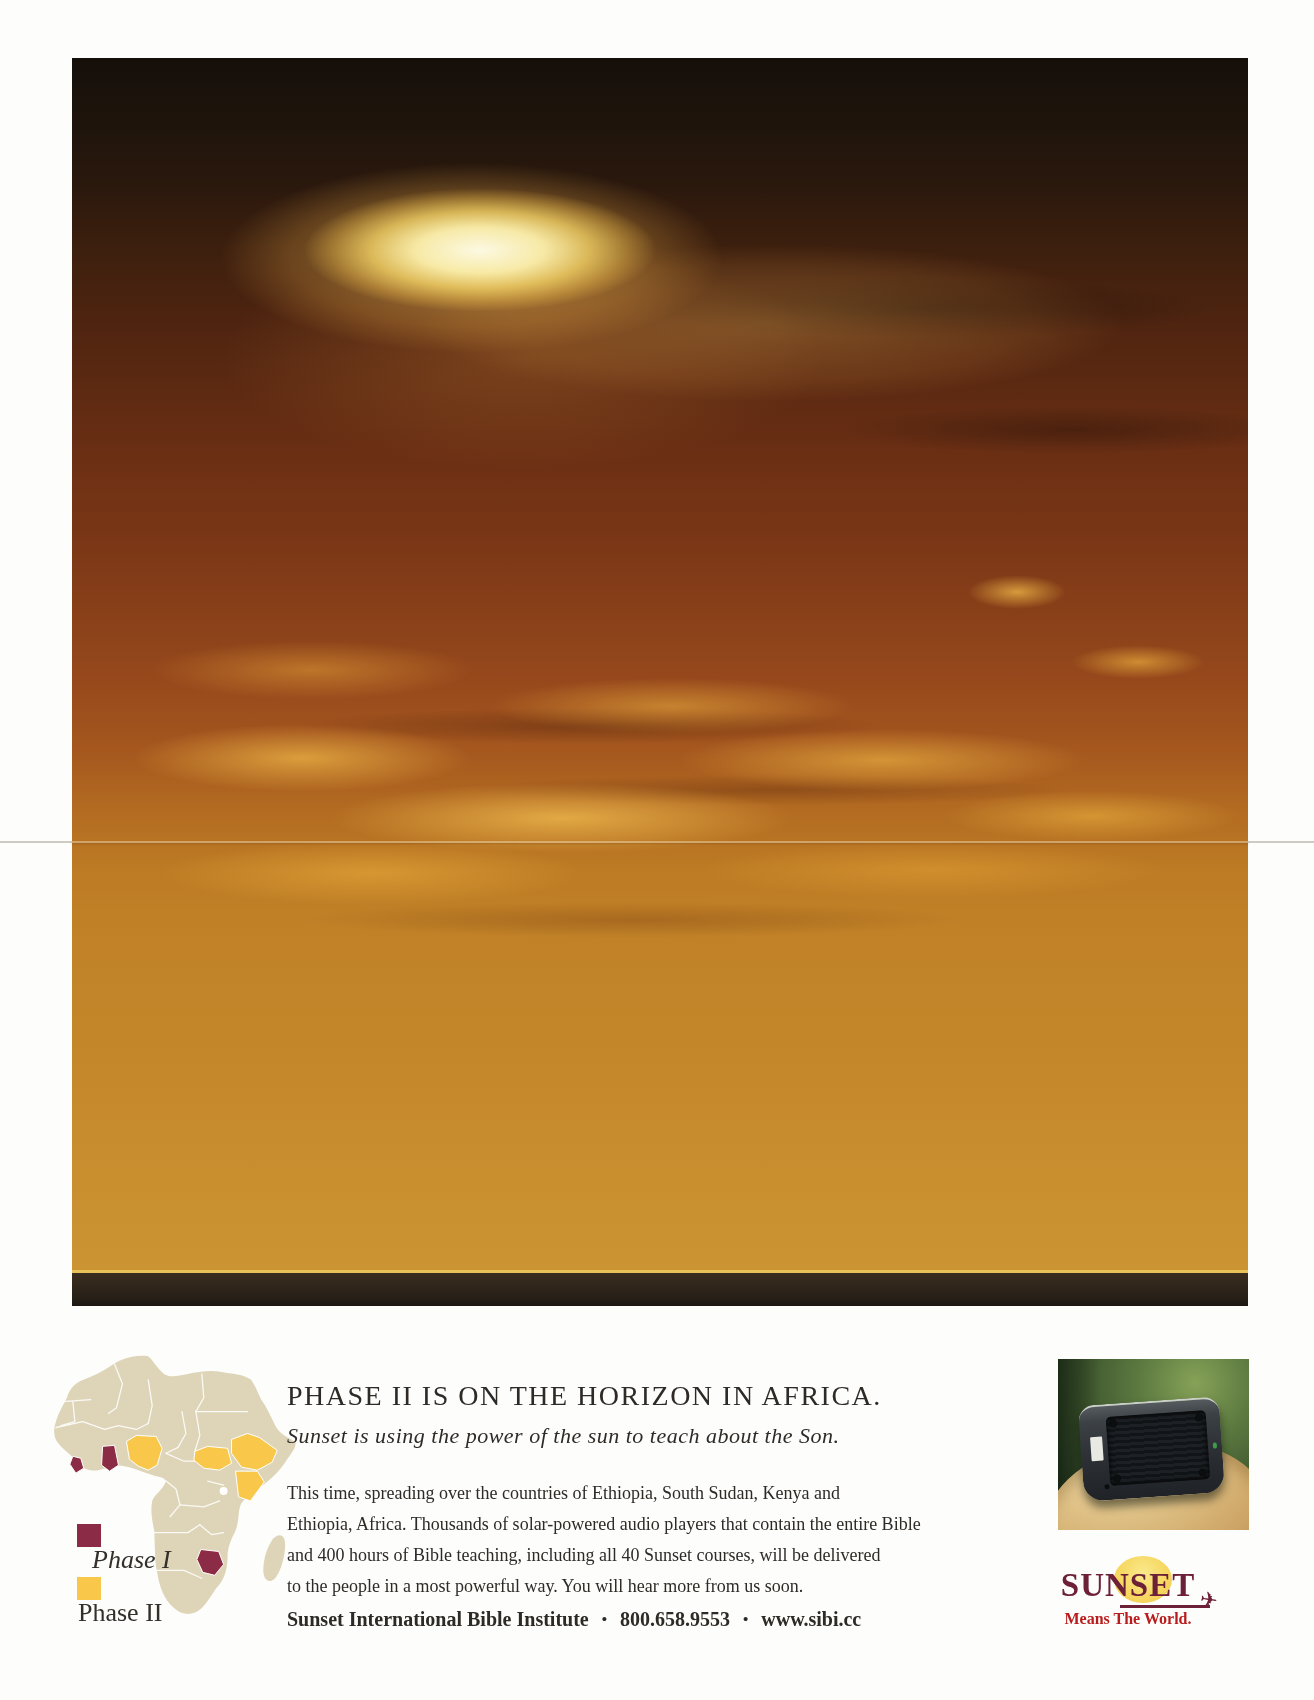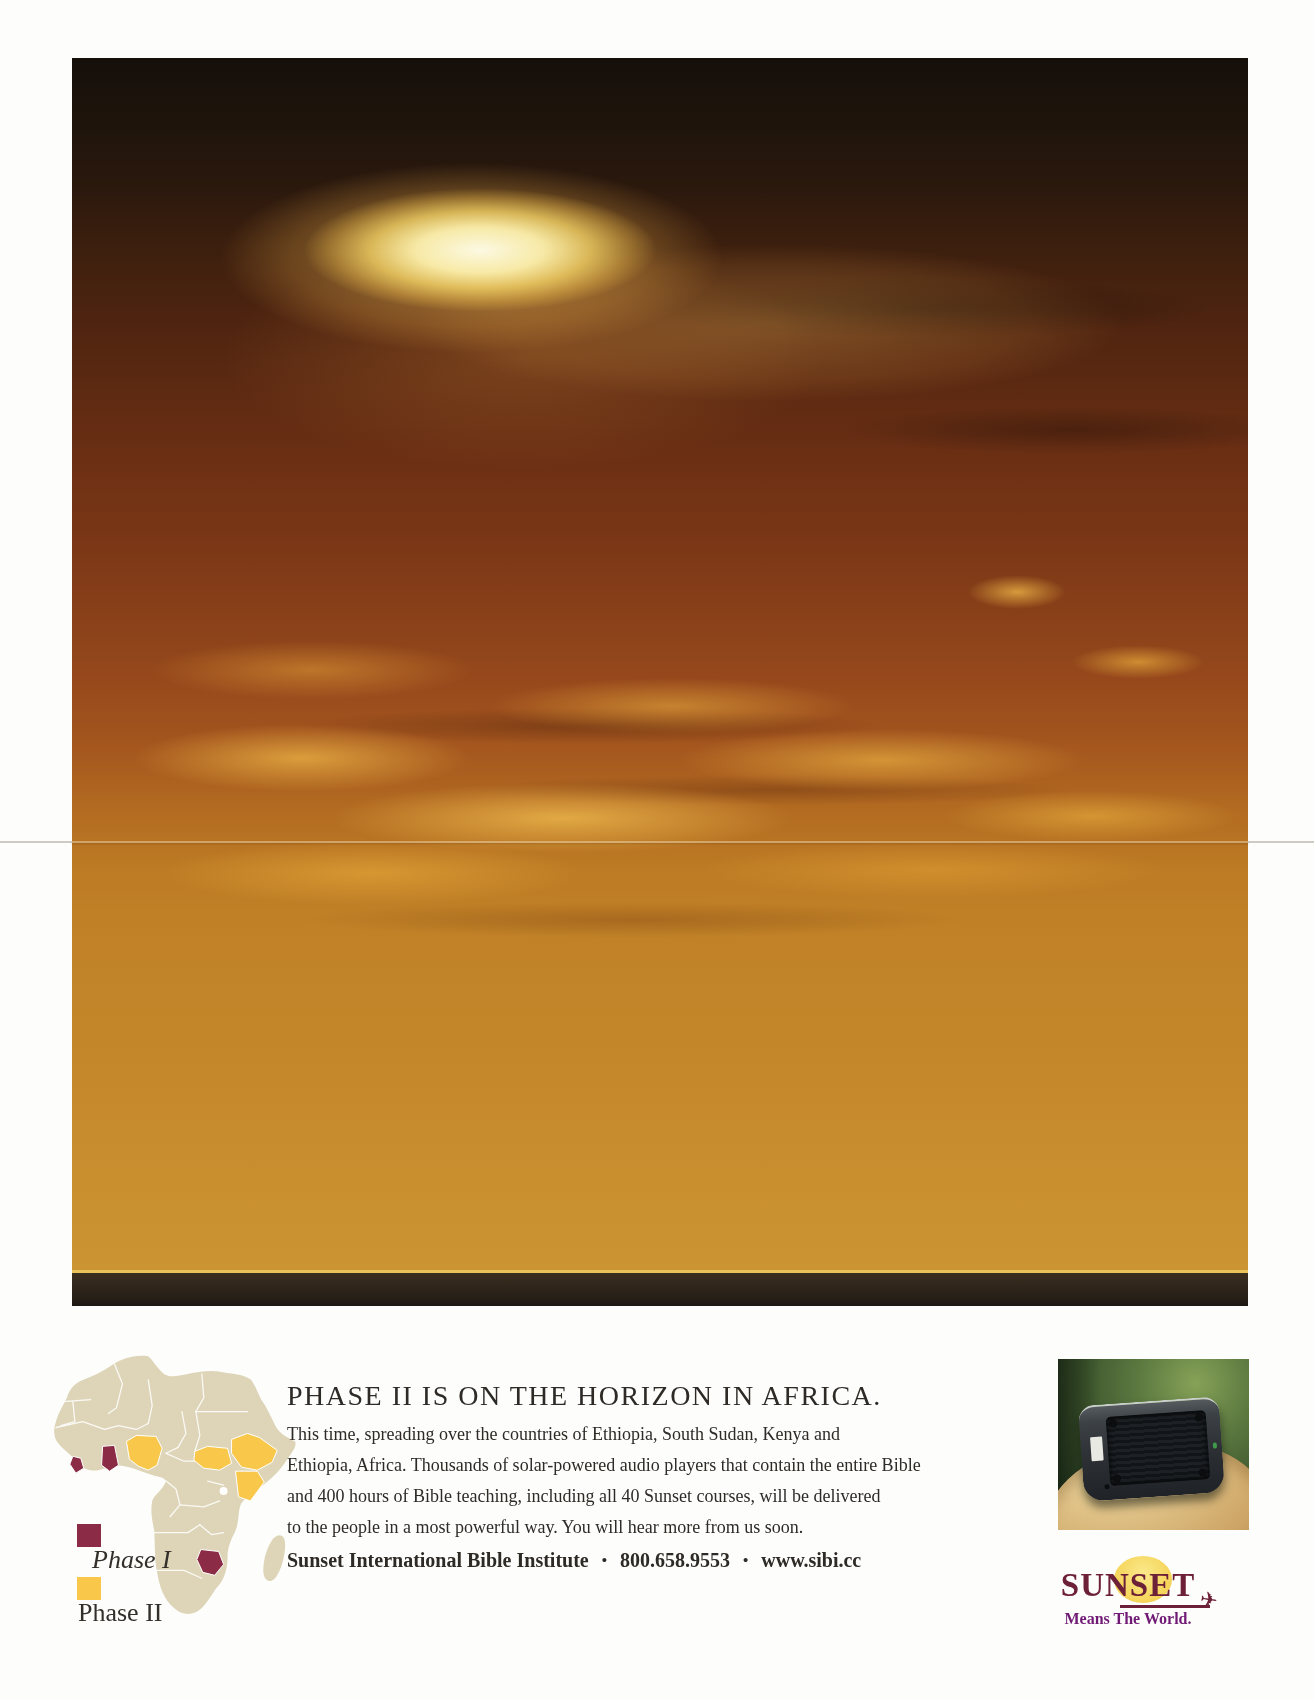--- a/index.html
+++ b/index.html
@@ -60,21 +60,21 @@
   .africa-map{position:absolute;left:53px;top:1350px;width:248px;height:278px;}
   .legend-sq{position:absolute;width:24px;height:23px;}
   .legend-sq1{left:77px;top:1524px;background:#8c2b45;}
   .legend-sq2{left:77px;top:1577px;background:#f9c84a;}
   .legend-lb{position:absolute;font-size:26px;color:#332f2a;white-space:nowrap;}
   .legend-lb1{left:92px;top:1545px;font-style:italic;}
   .legend-lb2{left:78px;top:1598px;}
   .center-col{position:absolute;left:287px;top:1380px;width:686px;text-align:left;color:#2e2b27;}
   .info-title{font-size:28px;letter-spacing:1.5px;white-space:nowrap;}
   .info-subtitle{font-size:22px;font-style:italic;margin-top:11px;letter-spacing:.5px;white-space:nowrap;}
-  .info-body{margin-top:7px;font-size:18px;line-height:31px;}
+  .info-body{margin-top:29px;font-size:18px;line-height:31px;}
   .info-body div{white-space:nowrap;}
   .info-contact{margin-top:6px;font-size:20px;white-space:nowrap;font-weight:bold;}
   .info-contact .bullet{display:inline-block;margin:0 13px;font-size:15px;vertical-align:2px;}
   
   .player-photo{
     position:absolute;left:1058px;top:1359px;width:191px;height:171px;overflow:hidden;
     background:
       linear-gradient(90deg,rgba(8,16,8,.55) 0%,rgba(8,16,8,0) 22%),
       radial-gradient(circle at 72% 14%,#86a257 0%,#5d7a41 28%,#40592f 55%,#2c4125 85%,#243620 100%);
   }
@@ -115,21 +115,21 @@
     font-size:33px;font-weight:700;letter-spacing:1px;color:#6d2138;white-space:nowrap;
   }
   .logo-rule{position:absolute;left:78px;top:54px;width:90px;height:3px;background:#6d2138;z-index:2;}
   .logo-plane{
     position:absolute;right:-8px;top:-15px;
     font-family:"DejaVu Sans",sans-serif;font-size:21px;color:#6d2138;
     transform:rotate(9deg);line-height:1;
   }
   .logo-tag{
     position:absolute;left:0;top:59px;width:100%;text-align:center;z-index:1;
-    font-size:16px;font-weight:700;color:#701a75;white-space:nowrap;
+    font-size:16px;font-weight:700;color:#b91c1c;white-space:nowrap;
   }
 </style>
 </head>
 <body>
 
 <div class="page">
 
   <div class="photo">
     <div class="fold-photo"></div>
     <div class="horizon"></div>
@@ -172,20 +172,21 @@
     <circle cx="172" cy="142" r="4" fill="#ffffff"></circle>
   </svg>
 
   <div class="legend-sq legend-sq1"></div>
   <div class="legend-lb legend-lb1">Phase I</div>
   <div class="legend-sq legend-sq2"></div>
   <div class="legend-lb legend-lb2">Phase II</div>
 
   <div class="center-col">
     <div class="info-title">PHASE II IS ON THE HORIZON IN AFRICA.</div>
+    <div class="info-subtitle">Sunset is using the power of the sun to teach about the Son.</div>
     <div class="info-body">
       <div>This time, spreading over the countries of Ethiopia, South Sudan, Kenya and</div>
       <div>Ethiopia, Africa. Thousands of solar-powered audio players that contain the entire Bible</div>
       <div>and 400 hours of Bible teaching, including all 40 Sunset courses, will be delivered</div>
       <div>to the people in a most powerful way.  You will hear more from us soon.</div>
     </div>
     <div class="info-contact">
       <span>Sunset International Bible Institute</span><span class="bullet">•</span><span>800.658.9553</span><span class="bullet">•</span><span>www.sibi.cc</span>
     </div>
   </div>

